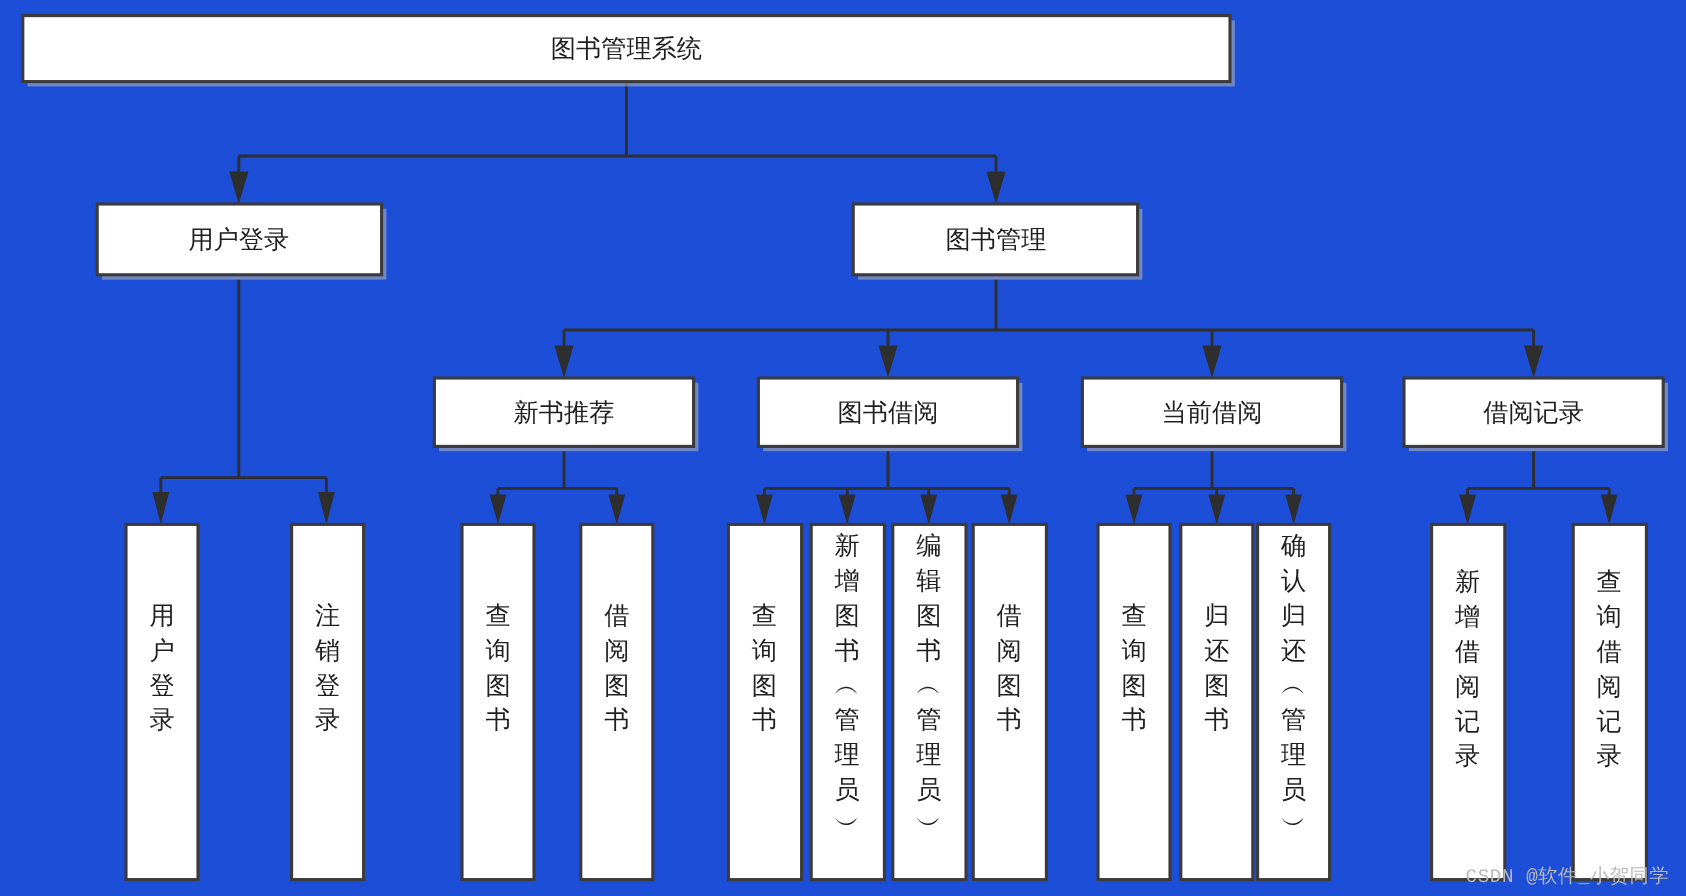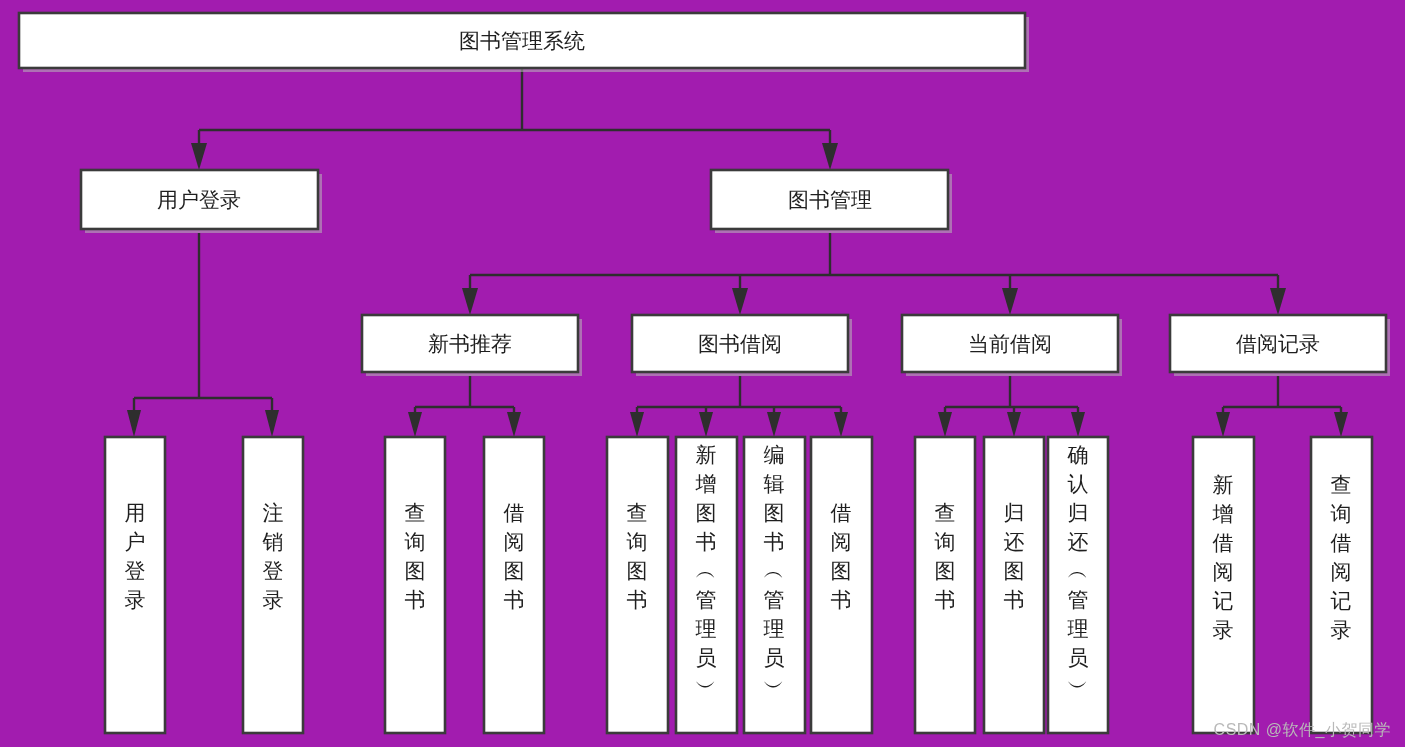--- a/index.html
+++ b/index.html
@@ -10,21 +10,21 @@
   body {
     width: 1405px;
     height: 747px;
     font-family: "DejaVu Sans", "Liberation Sans", sans-serif;
     overflow: hidden;
   }
   #diagram-root {
     position: relative;
     width: 1405px;
     height: 747px;
-    background: #a21caf;
+    background: #1d4ed8;
   }
   svg#flow-svg {
     position: absolute;
     left: 0;
     top: 0;
     width: 1405px;
     height: 747px;
     display: block;
   }
   .node-box {
@@ -56,21 +56,21 @@
   .node-label-v {
     font-family: "DejaVu Sans", "Liberation Sans", sans-serif;
     font-size: 21px;
     fill: #1f1f1f;
     text-anchor: middle;
   }
   .watermark {
     position: absolute;
     right: 14px;
     bottom: 6px;
-    font-family: Liberation Sans, sans-serif;
+    font-family: Liberation Mono, monospace;
     font-size: 16px;
     color: #b9b9b9;
     letter-spacing: 0.5px;
     white-space: nowrap;
     user-select: none;
   }
 </style>
 </head>
 <body>
 

